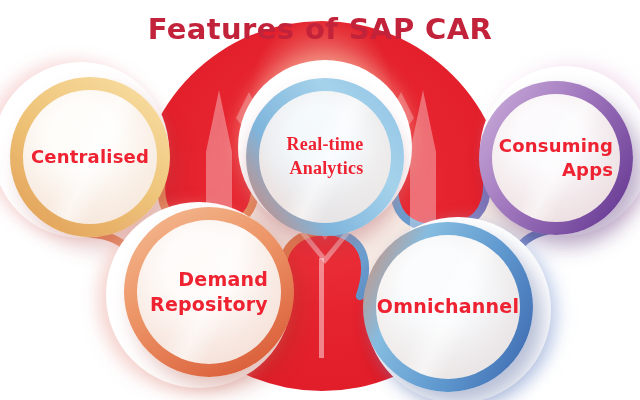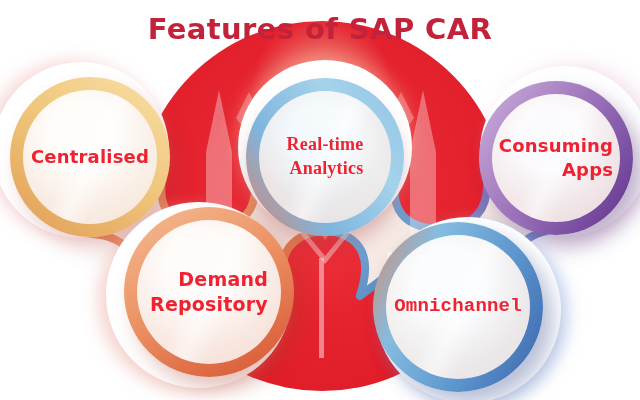--- a/index.html
+++ b/index.html
@@ -69,21 +69,21 @@
   
   #b4{left:124px;top:207px;width:170px;height:170px;z-index:4;}
   #b4 .ring{
     background:linear-gradient(150deg,#F4B88F 5%,#EC9365 45%,#DA5E3A 90%);
     box-shadow:9px 12px 20px rgba(165,55,40,.30);
   }
   #b4 .halo{transform:translate(-10px,3px);box-shadow:-8px 4px 16px rgba(235,170,160,.5);}
   #b4 .label,#b5 .label{font-size:19px;}
 
   
-  #b5{left:373px;top:222px;width:170px;height:170px;z-index:4;font-family:Liberation Mono, monospace;}
+  #b5{left:363px;top:222px;width:170px;height:170px;z-index:4;}
   #b5 .ring{
     background:linear-gradient(115deg,#D98A6A 0%,#85BCE0 28%,#5E97CE 62%,#3A64AC 100%);
     box-shadow:10px 12px 20px rgba(35,60,130,.32);
   }
   #b5 .halo{transform:translate(10px,3px);box-shadow:8px 4px 16px rgba(170,190,230,.55);}
 </style>
 </head>
 <body>
 
 <div id="stage">

